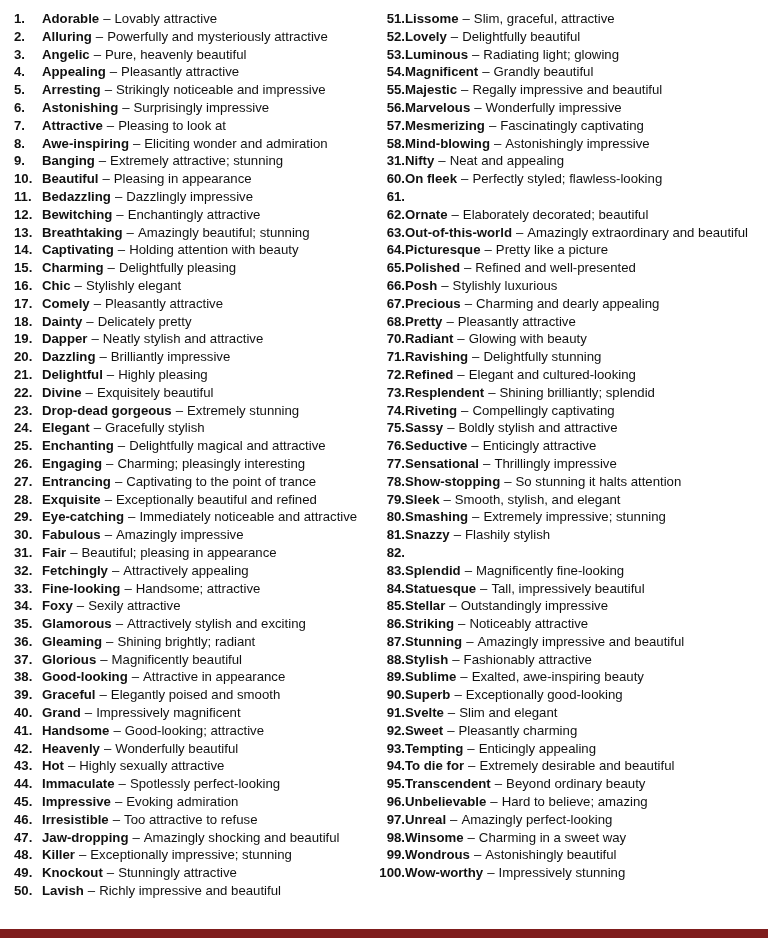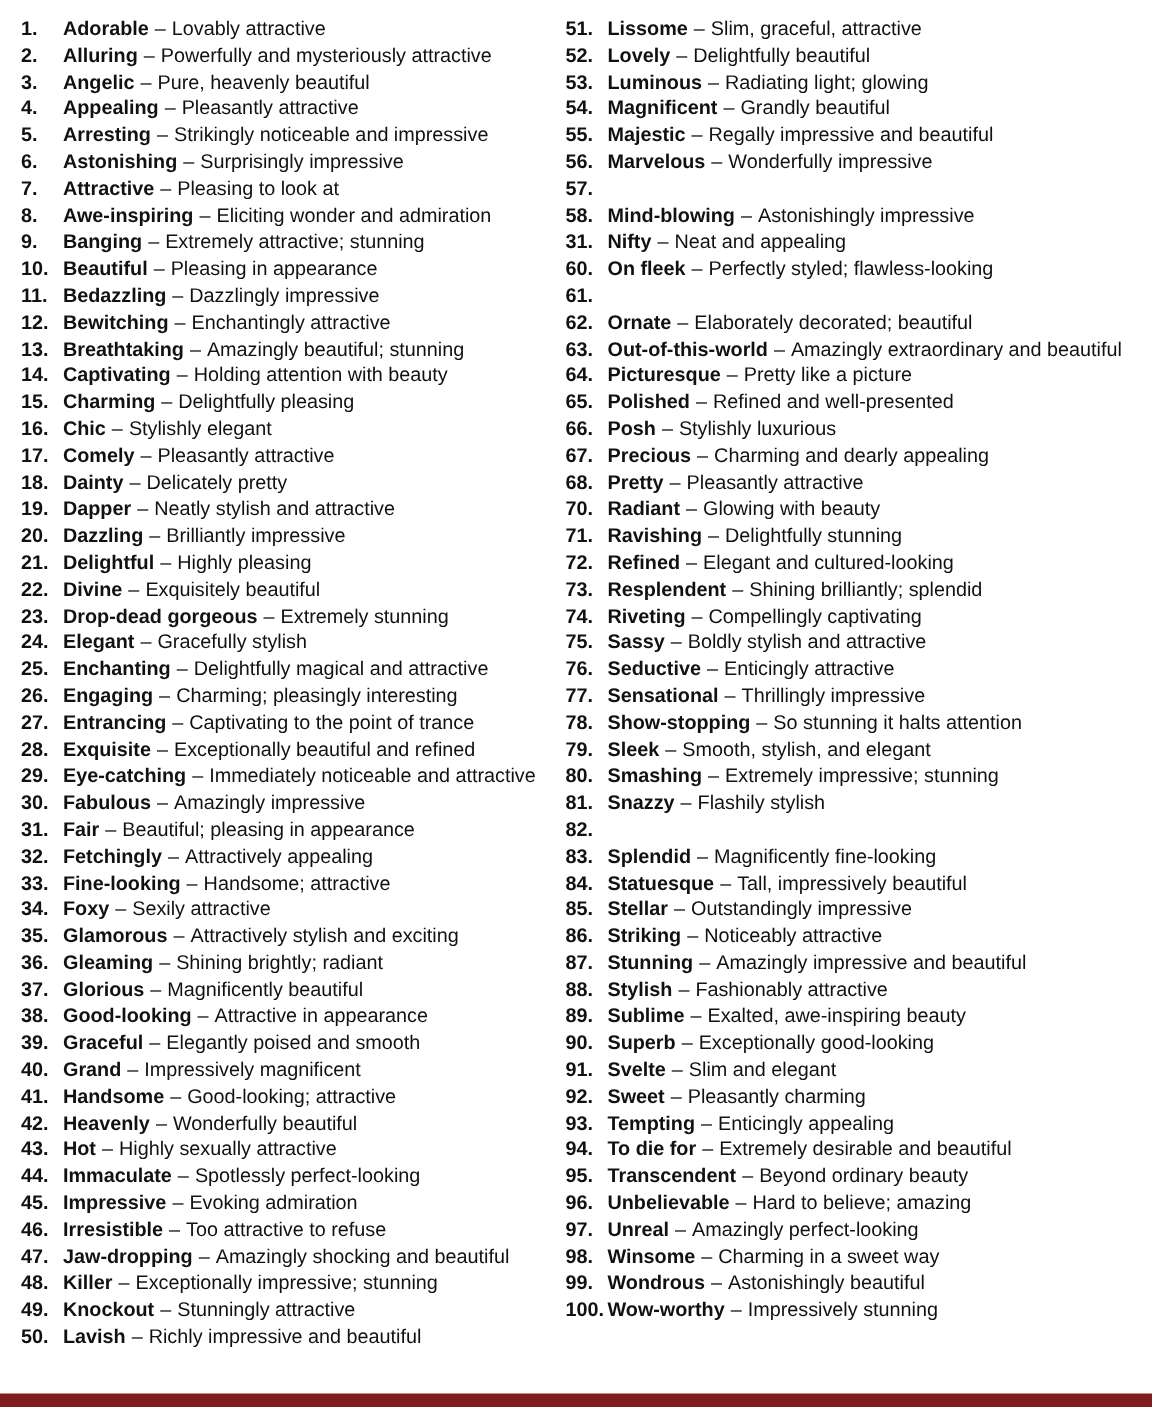--- a/index.html
+++ b/index.html
@@ -20,21 +20,21 @@
     top: 10px;
     left: 0;
     width: 768px;
     height: 890px;
   }
   .column {
     position: absolute;
     top: 0;
   }
   .column.left { left: 14px; width: 360px; }
-  .column.right { left: 377px; width: 391px; }
+  .column.right { left: 377px; width: 391px; text-align: right; }
   .row {
     height: 17.8px;
     line-height: 17.8px;
     font-size: 13.2px;
     white-space: nowrap;
     display: flex;
   }
   .num {
     font-weight: bold;
     width: 28px;
@@ -290,20 +290,21 @@
       <div class="row">
         <span class="num">55.</span>
         <span><span class="term">Majestic</span><span class="sep">–</span><span class="def">Regally impressive and beautiful</span></span>
       </div>
       <div class="row">
         <span class="num">56.</span>
         <span><span class="term">Marvelous</span><span class="sep">–</span><span class="def">Wonderfully impressive</span></span>
       </div>
       <div class="row">
         <span class="num">57.</span>
+        <span><span class="term">Mesmerizing</span><span class="sep">–</span><span class="def">Fascinatingly captivating</span></span>
       </div>
       <div class="row">
         <span class="num">58.</span>
         <span><span class="term">Mind-blowing</span><span class="sep">–</span><span class="def">Astonishingly impressive</span></span>
       </div>
       <div class="row">
         <span class="num">31.</span>
         <span><span class="term">Nifty</span><span class="sep">–</span><span class="def">Neat and appealing</span></span>
       </div>
       <div class="row">

